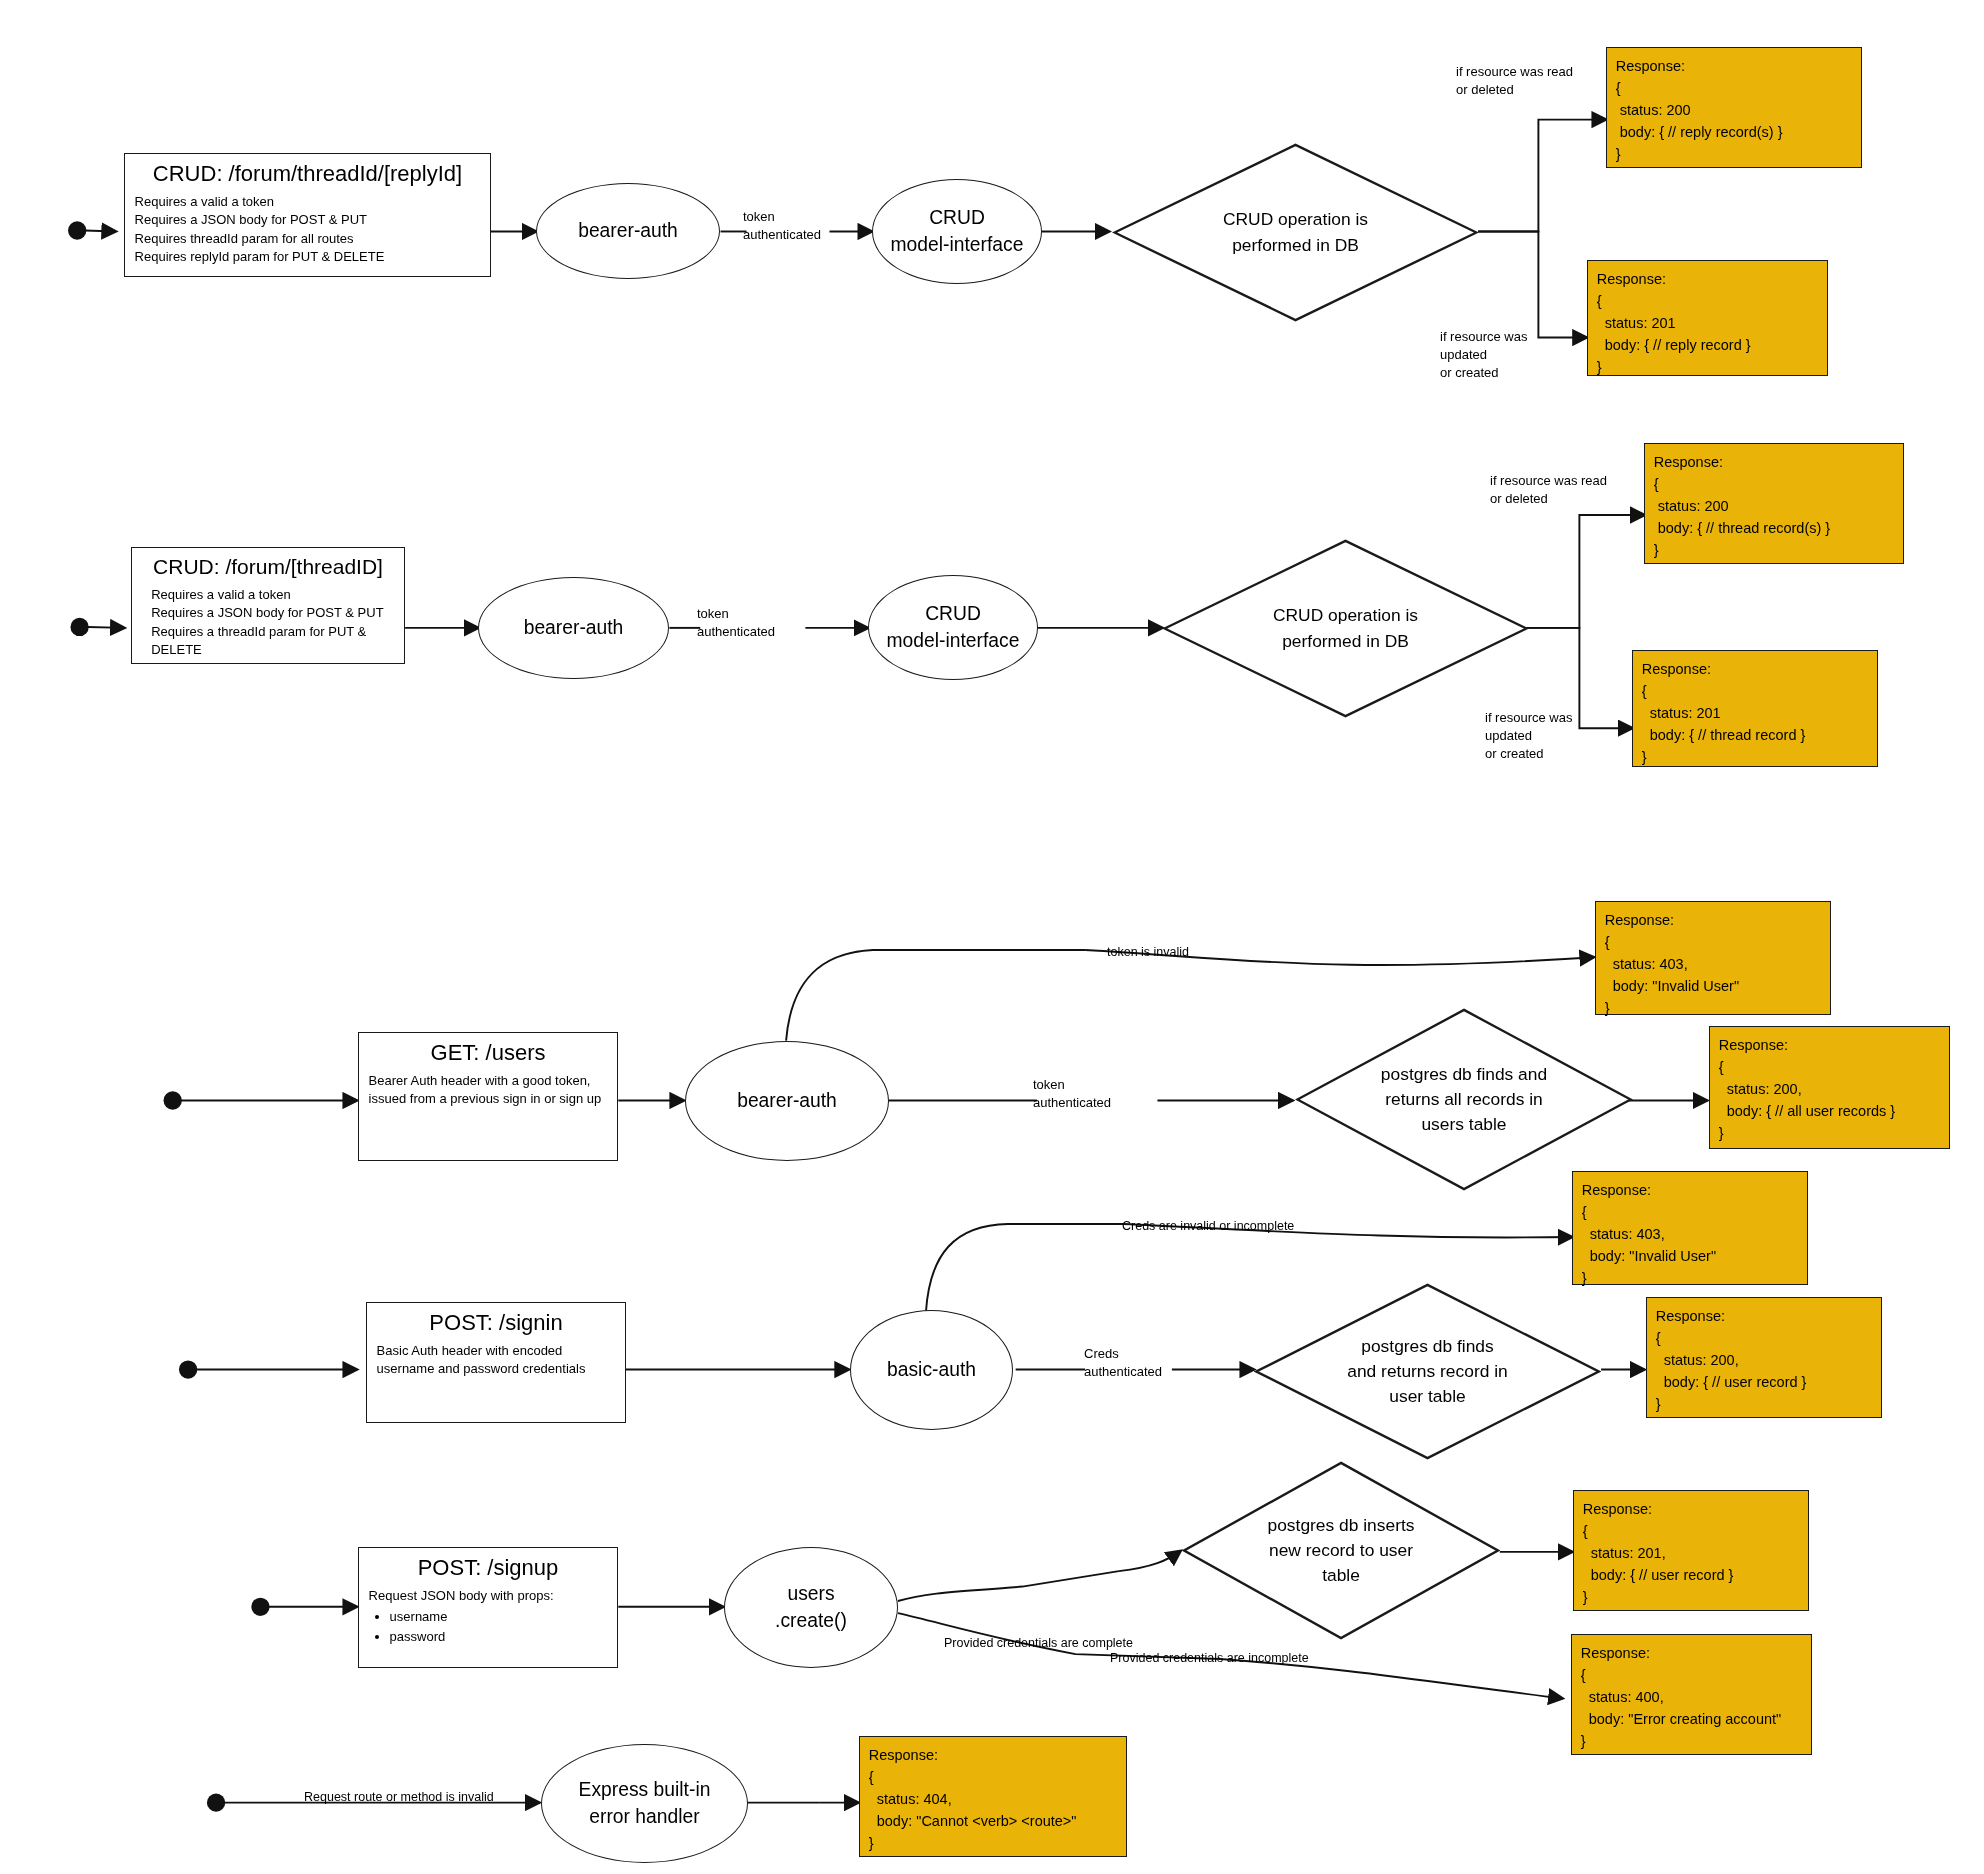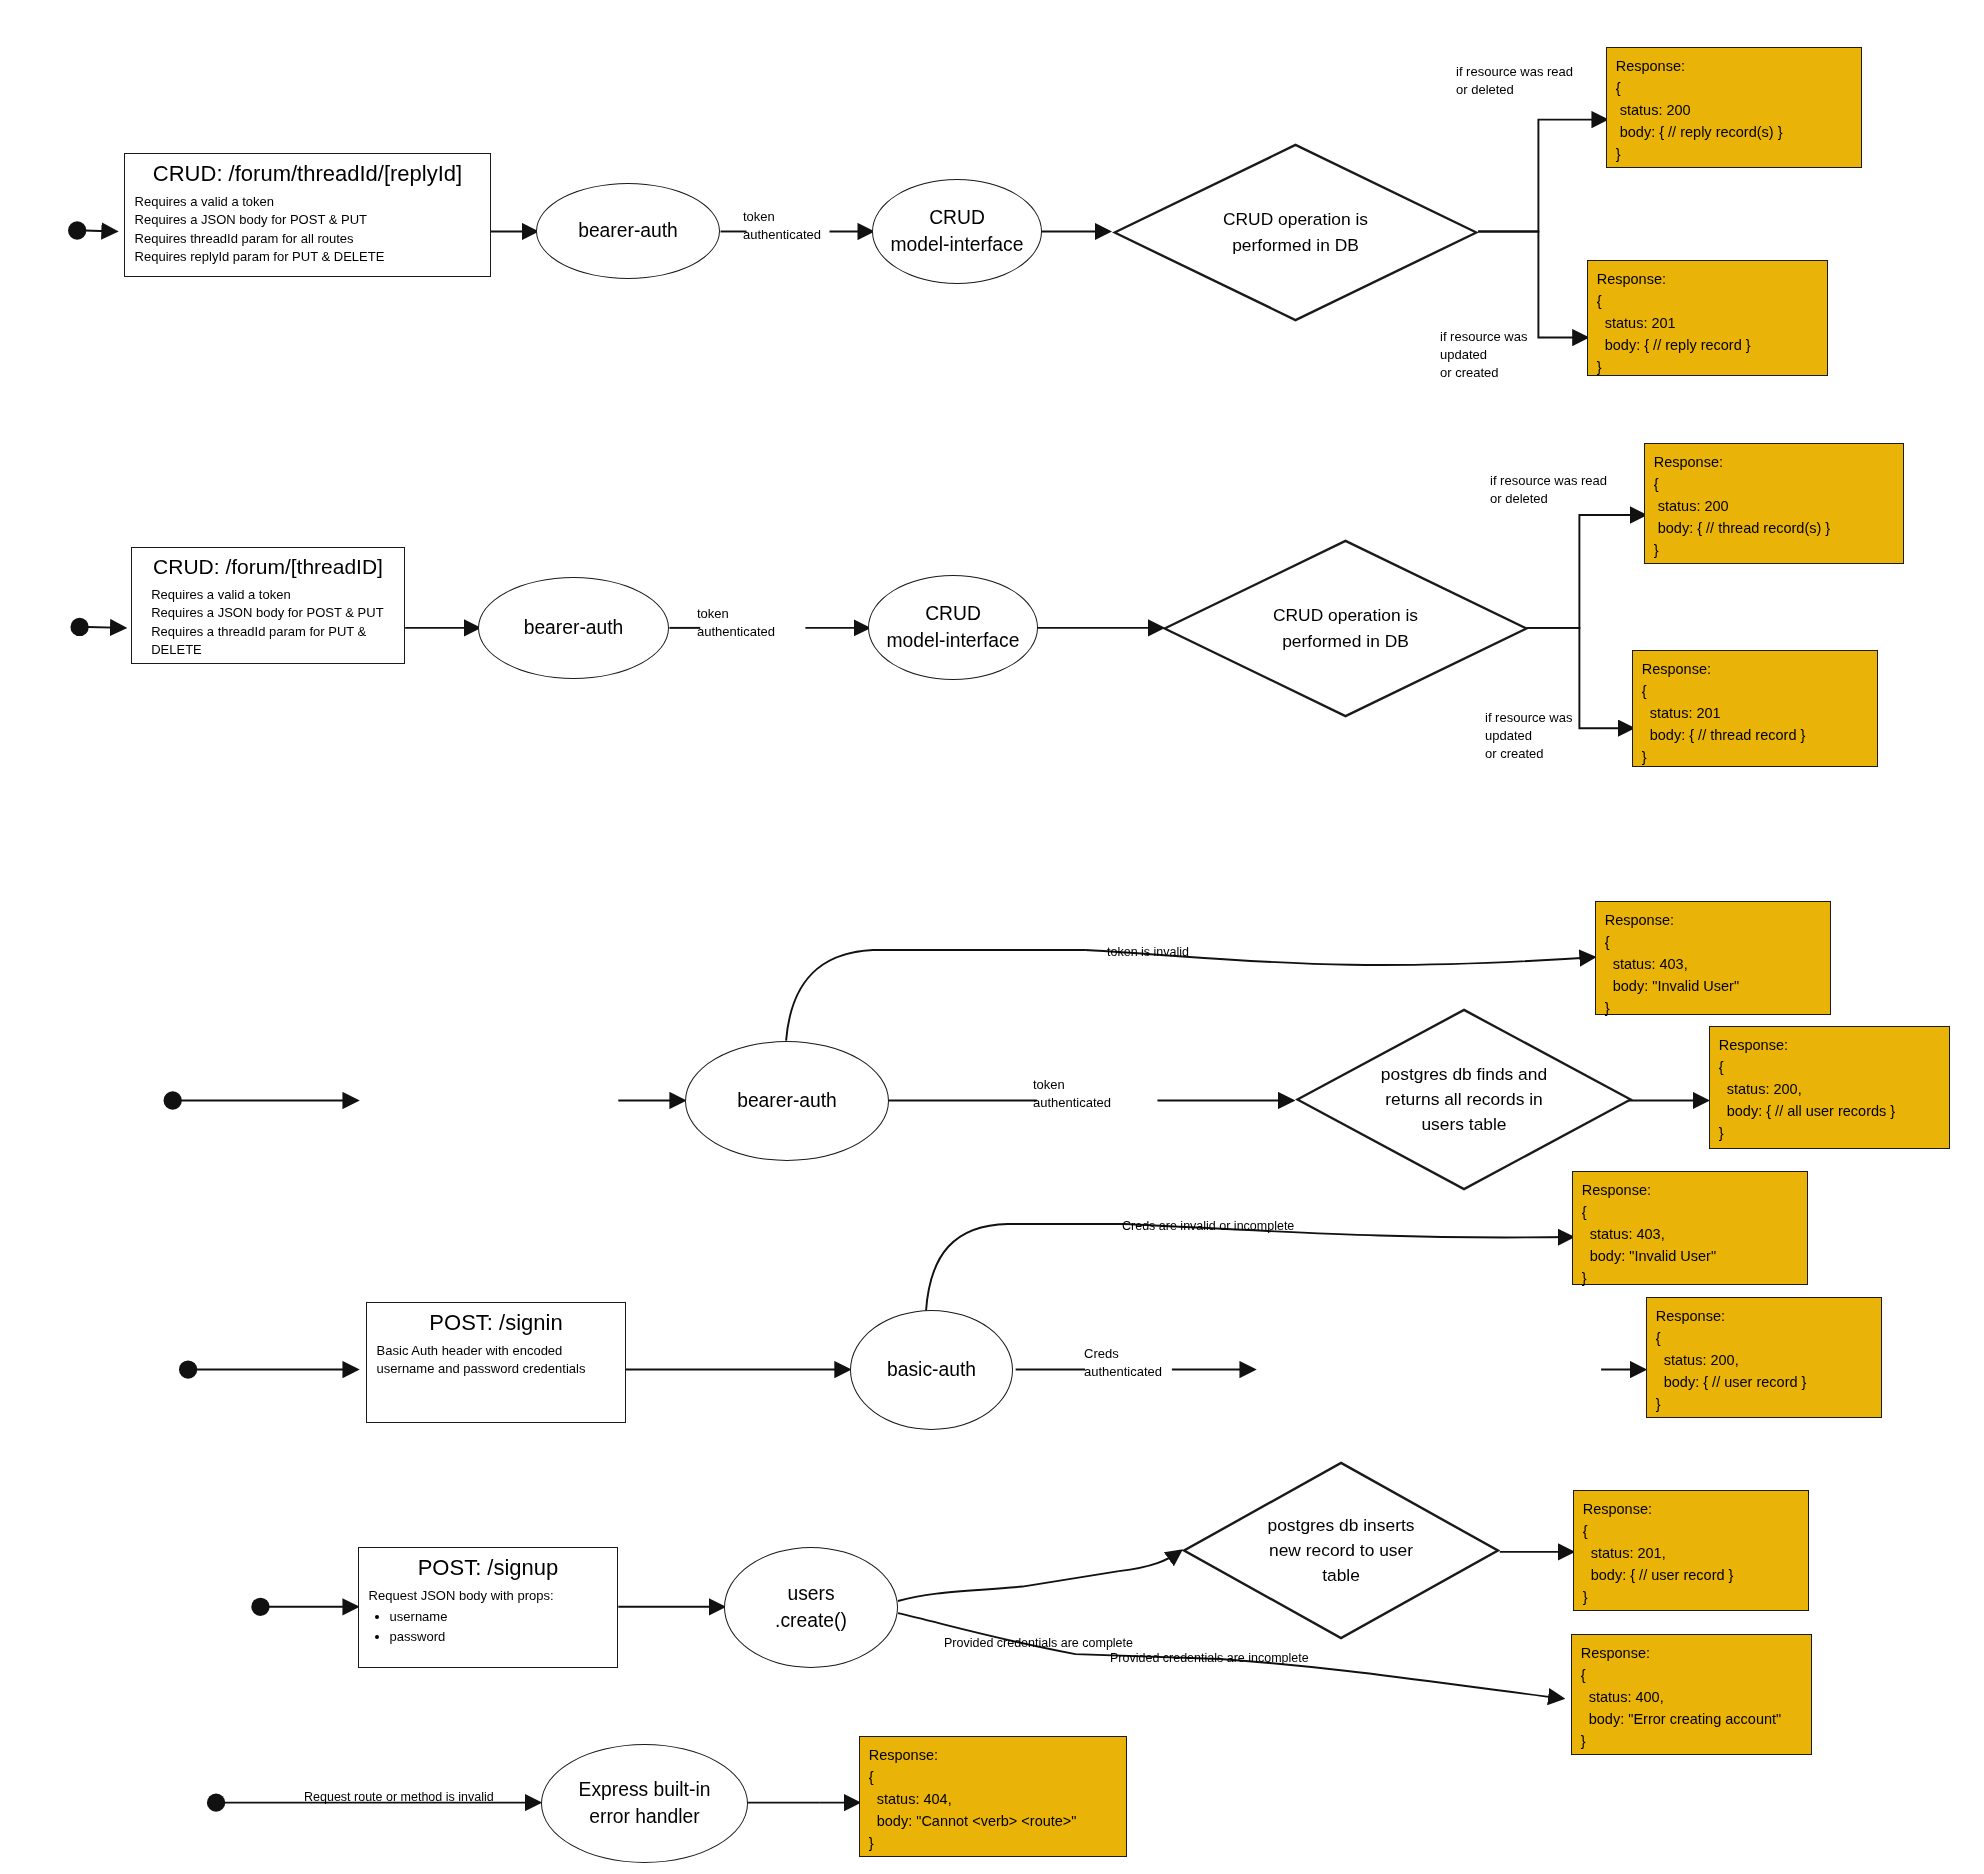--- a/index.html
+++ b/index.html
@@ -279,20 +279,26 @@
   </div>
 
   <div class="node respbox" style="left:1632px; top:650px; width:246px; height:117px;">
     <div class="ln">Response:</div>
     <div class="ln">{</div>
     <div class="ln">  status: 201</div>
     <div class="ln">  body: { // thread record }</div>
     <div class="ln">}</div>
   </div>
 
+  <div class="node rectbox wrapbody" style="left:358px; top:1032px; width:260px; height:129px;">
+    <div class="title">GET: /users</div>
+    <div class="body">
+      <div>Bearer Auth header with a good token, issued from a previous sign in or sign up</div>
+    </div>
+  </div>
 
   <div class="node ellipse" style="left:685px; top:1041px; width:204px; height:120px;">
     <span style="white-space: pre-line;">bearer-auth</span>
   </div>
 
   <div class="elabel sm" style="left: 1107px; top: 944px; width: 159px; white-space: pre-line;">token is invalid</div>
   <div class="elabel" style="left: 1033px; top: 1076px; width: 101px; white-space: pre-line;">token
 authenticated</div>
 
   <div class="node diamond" style="left:1295px; top:1008px; width:338px; height:183px;">
@@ -328,20 +334,28 @@
   </div>
 
   <div class="node ellipse" style="left:850px; top:1310px; width:163px; height:120px;">
     <span style="white-space: pre-line;">basic-auth</span>
   </div>
 
   <div class="elabel sm" style="left: 1122px; top: 1218px; width: 227px; white-space: pre-line;" style2="">Creds are invalid or incomplete</div>
   <div class="elabel" style="left: 1084px; top: 1345px; width: 101px; white-space: pre-line;">Creds
 authenticated</div>
 
+  <div class="node diamond" style="left:1254px; top:1283px; width:347px; height:177px;">
+    <svg width="347" height="177" viewBox="0 0 720 368">
+      <polygon points="360,4 716,184 360,364 4,184" fill="#ffffff" stroke="#1a1a1a" stroke-width="5"></polygon>
+    </svg>
+    <div class="dlabel" style="white-space: pre-line;">postgres db finds
+and returns record in
+user table</div>
+  </div>
 
   <div class="node respbox" style="left:1572px; top:1171px; width:236px; height:114px;">
     <div class="ln">Response:</div>
     <div class="ln">{</div>
     <div class="ln">  status: 403,</div>
     <div class="ln">  body: "Invalid User"</div>
     <div class="ln">}</div>
   </div>
 
   <div class="node respbox" style="left:1646px; top:1297px; width:236px; height:121px;">

